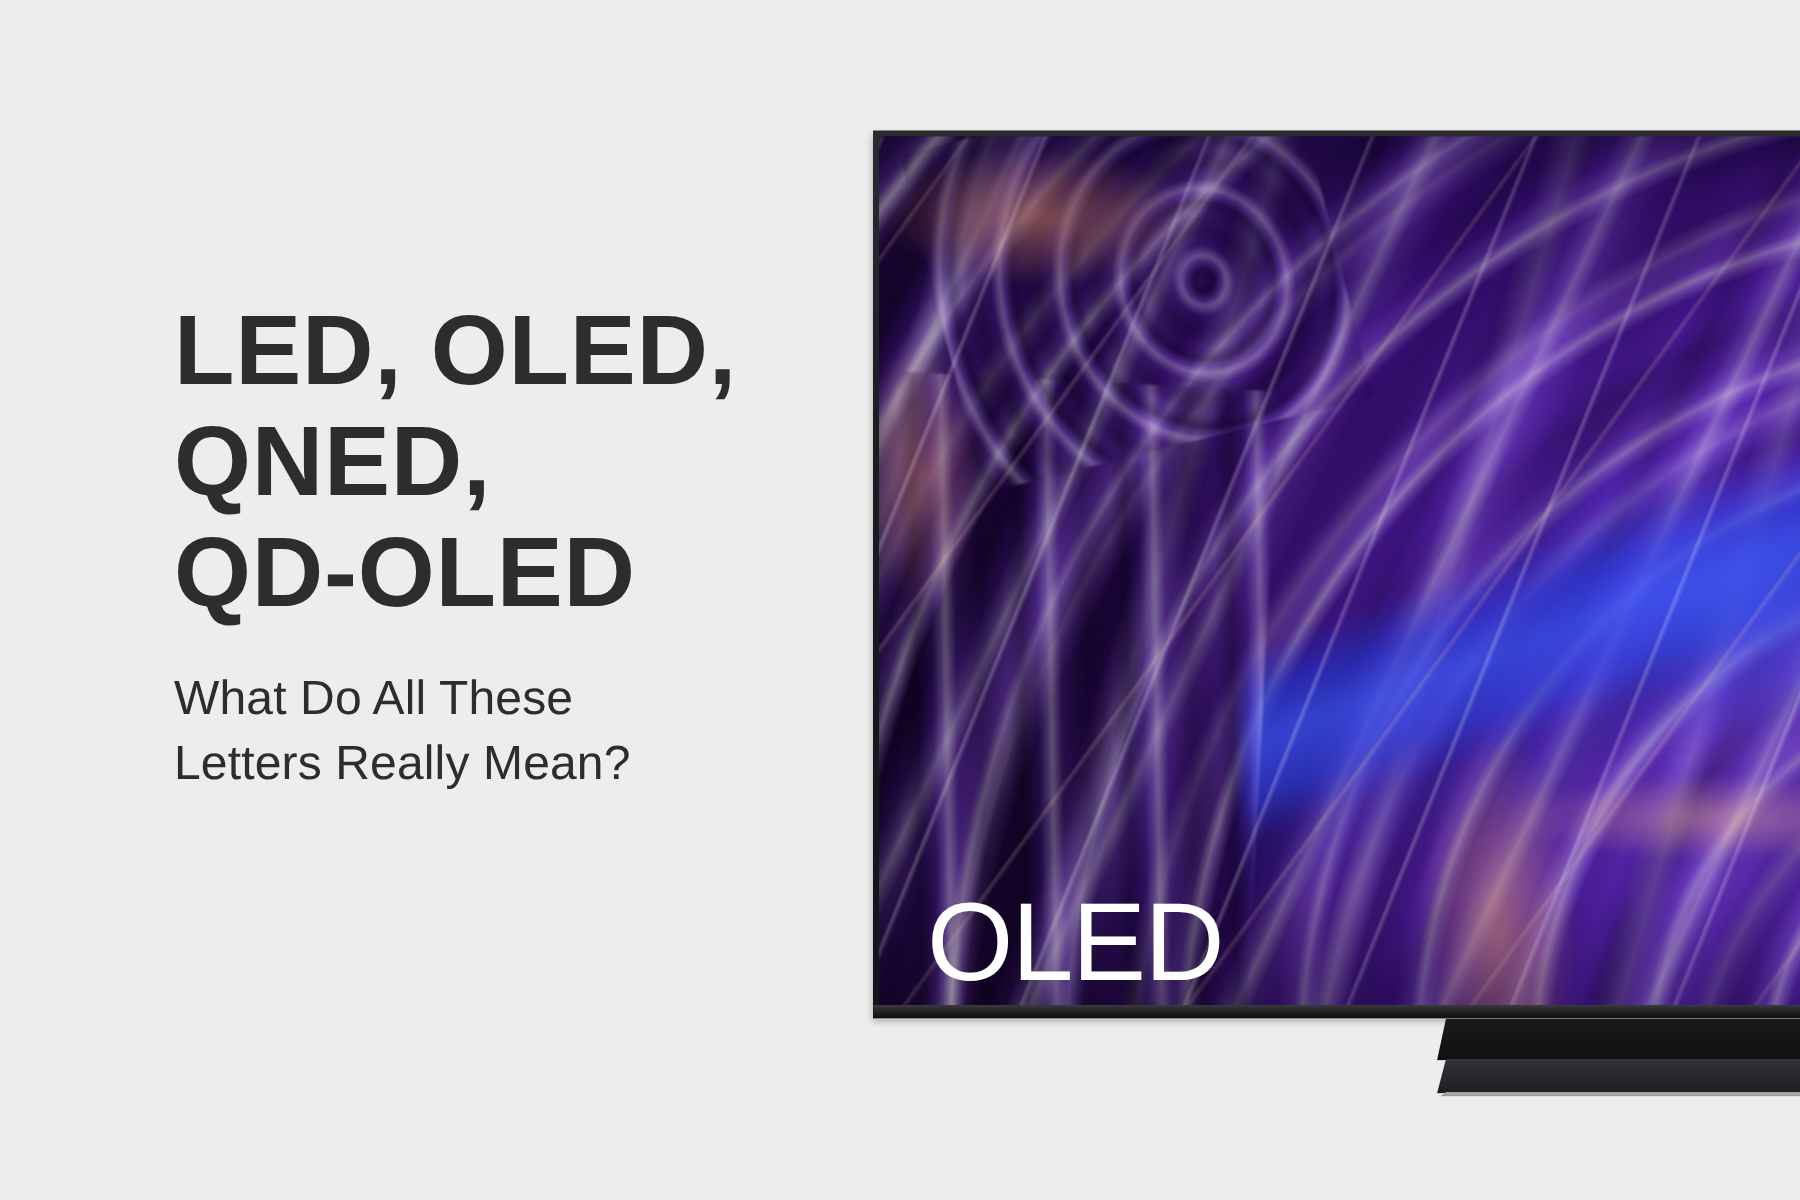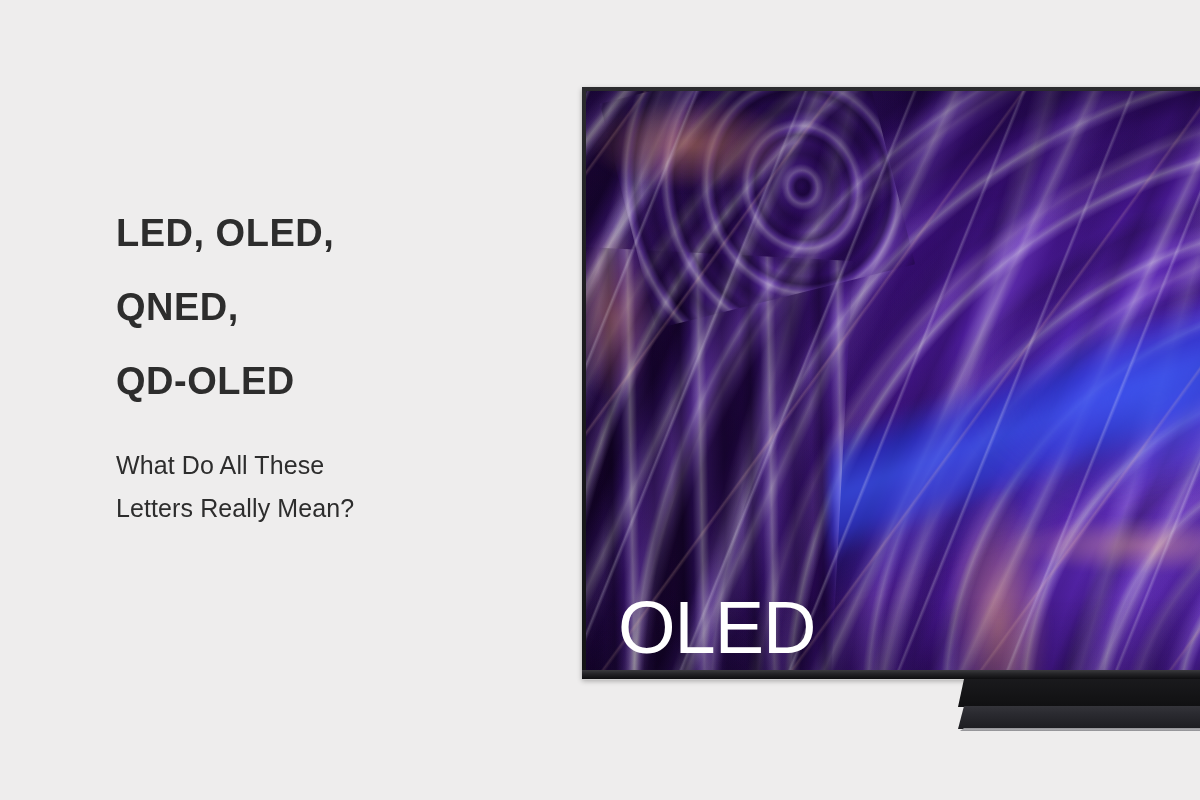--- a/index.html
+++ b/index.html
@@ -21,32 +21,32 @@
     position: absolute;
     left: 116px;
     top: 196px;
     width: 420px;
   }
   #headline {
     margin: 0;
     color: #2d2d2d;
     font-family: "Liberation Sans", sans-serif;
     font-weight: 700;
-    font-size: 38px;
+    font-size: 66px;
     line-height: 74px;
     letter-spacing: 0.5px;
     white-space: pre-line;
   }
   #subhead {
     margin: 0;
     padding-top: 26px;
     color: #2d2d2d;
     font-family: "Liberation Sans", sans-serif;
     font-weight: 400;
-    font-size: 25px;
+    font-size: 32px;
     line-height: 43px;
     letter-spacing: 0.1px;
     white-space: pre-line;
   }
 
   
   #tv {
     position: absolute;
     left: 582px;
     top: 87px;

